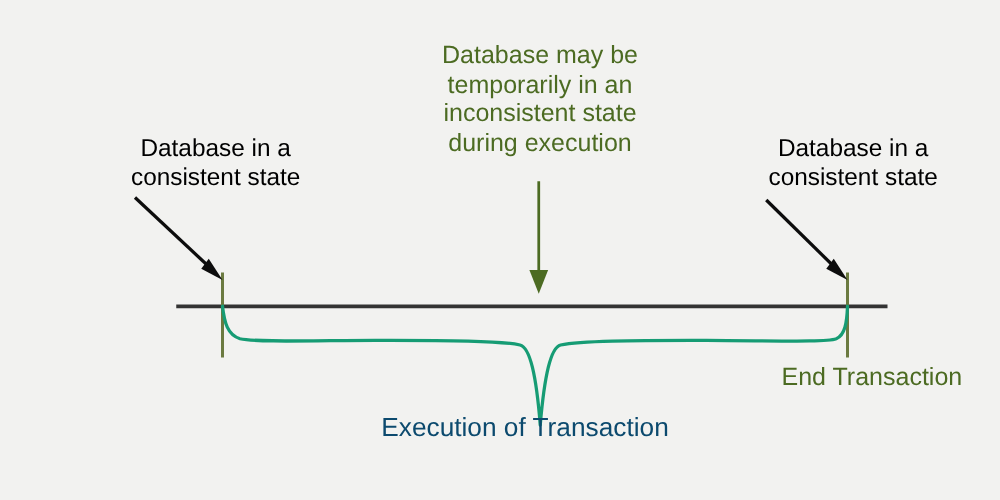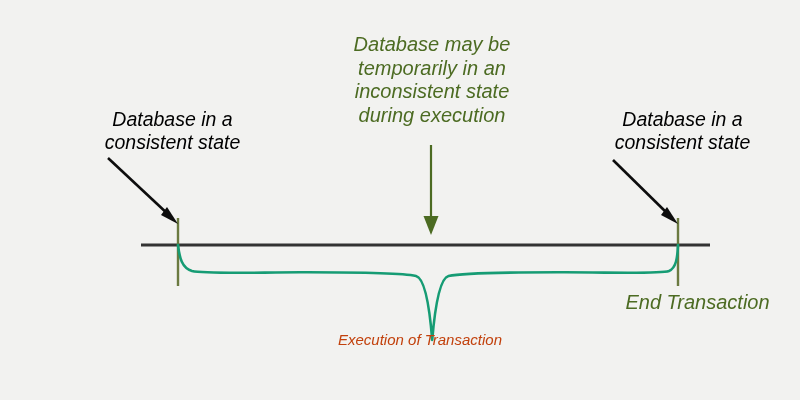--- a/index.html
+++ b/index.html
@@ -24,33 +24,32 @@
     left: 0;
     top: 0;
   }
   .label {
     position: absolute;
     margin: 0;
     padding: 0;
     white-space: pre;
     line-height: 1.18;
     text-align: center;
-    font-style: italic;
   }
   .label-black {
     color: #000000;
     font-size: 19.5px;
   }
   .label-olive {
     color: #4c6b22;
     font-size: 20px;
   }
   .label-teal {
-    color: #c2410c;
-    font-size: 15px;
+    color: #0c4a6e;
+    font-size: 21px;
   }
   #label-center-note {
     left: 330px;
     top: 33px;
     width: 204px;
     font-size: 20px;
     text-align: center;
   }
   #label-left-state {
     left: 60px;

